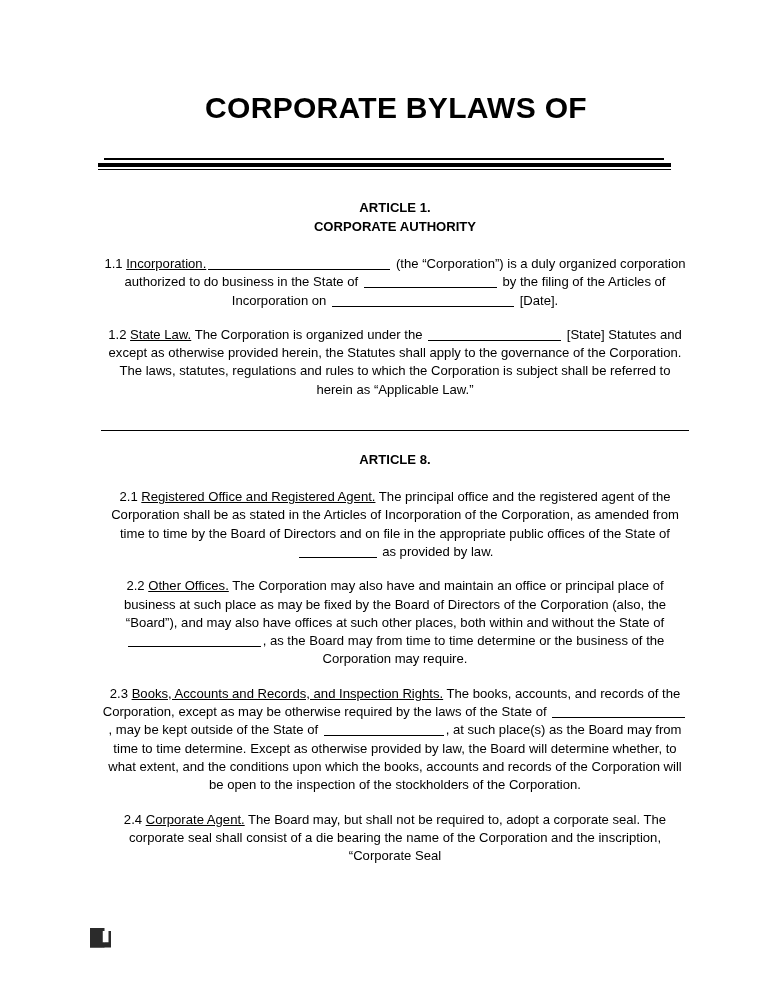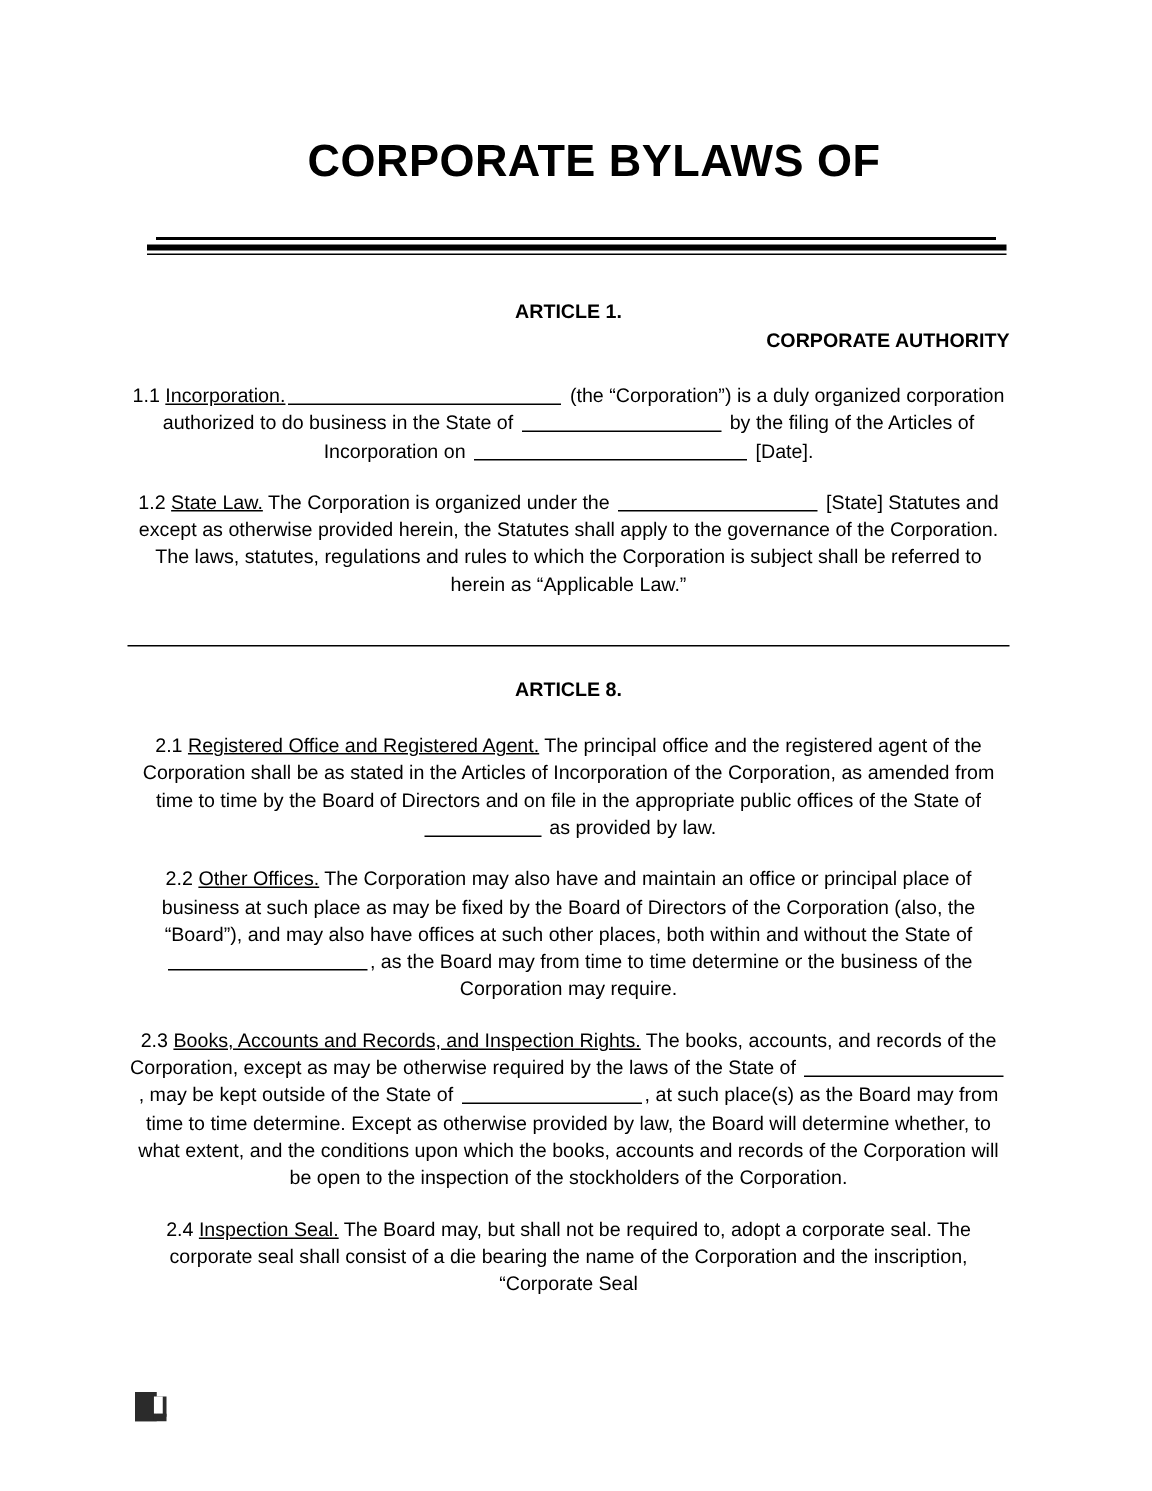--- a/index.html
+++ b/index.html
@@ -57,36 +57,35 @@
     border-top: 4px solid #000;
     border-bottom: 1.5px solid #000;
     height: 2px;
     box-sizing: content-box;
   }
 
   
   .content {
     position: absolute;
     top: 198px;
-    left: 85px;
+    left: 101px;
     width: 588px;
     font-size: 13.1px;
     line-height: 18.3px;
     text-align: left;
   }
 
   .article-head {
     text-align: center;
     font-weight: bold;
     font-size: 13.1px;
     line-height: 19px;
   }
   .article-head .art-sub {
     display: block;
-    text-align: right;
   }
 
   .spacer-lg { height: 19px; }
   .spacer-md { height: 16px; }
 
   p.clause {
     margin: 0;
     padding: 0;
     font-size: 13.1px;
     line-height: 18.3px;
@@ -178,21 +177,21 @@
       <span class="lbl">Other Offices.</span><span> The Corporation may also have and maintain an office or principal place of business at such place as may be fixed by the Board of Directors of the Corporation (also, the “Board”), and may also have offices at such other places, both within and without the State of </span><span class="blank blank-lg"></span><span>, as the Board may from time to time determine or the business of the Corporation may require.</span></p>
 
     <div class="spacer-md"></div>
 
     <p class="clause"><span>2.3</span>
       <span class="lbl">Books, Accounts and Records, and Inspection Rights.</span><span> The books, accounts, and records of the Corporation, except as may be otherwise required by the laws of the State of </span><span class="blank blank-lg"></span><span>, may be kept outside of the State of </span><span class="blank blank-md"></span><span>, at such place(s) as the Board may from time to time determine. Except as otherwise provided by law, the Board will determine whether, to what extent, and the conditions upon which the books, accounts and records of the Corporation will be open to the inspection of the stockholders of the Corporation.</span></p>
 
     <div class="spacer-md"></div>
 
     <p class="clause"><span>2.4</span>
-      <span class="lbl">Inspection Seal.</span><span> The Board may, but shall not be required to, adopt a corporate seal. The corporate seal shall consist of a die bearing the name of the Corporation and the inscription, “Corporate Seal</span></p>
+      <span class="lbl">Corporate Agent.</span><span> The Board may, but shall not be required to, adopt a corporate seal. The corporate seal shall consist of a die bearing the name of the Corporation and the inscription, “Corporate Seal</span></p>
 
   </div>
 
   <svg class="logo" viewBox="0 0 24 24">
     <rect x="1" y="1" width="14.5" height="19.5" fill="#2b2b2b"></rect>
     <rect x="15.5" y="4" width="6.5" height="13.5" fill="#2b2b2b"></rect>
     <rect x="13.5" y="4" width="6" height="11.5" fill="#ffffff"></rect>
     <rect x="1" y="1" width="12.5" height="19.5" fill="#2b2b2b"></rect>
     <rect x="13.5" y="15.5" width="8.5" height="5" fill="#2b2b2b"></rect>
   </svg>

